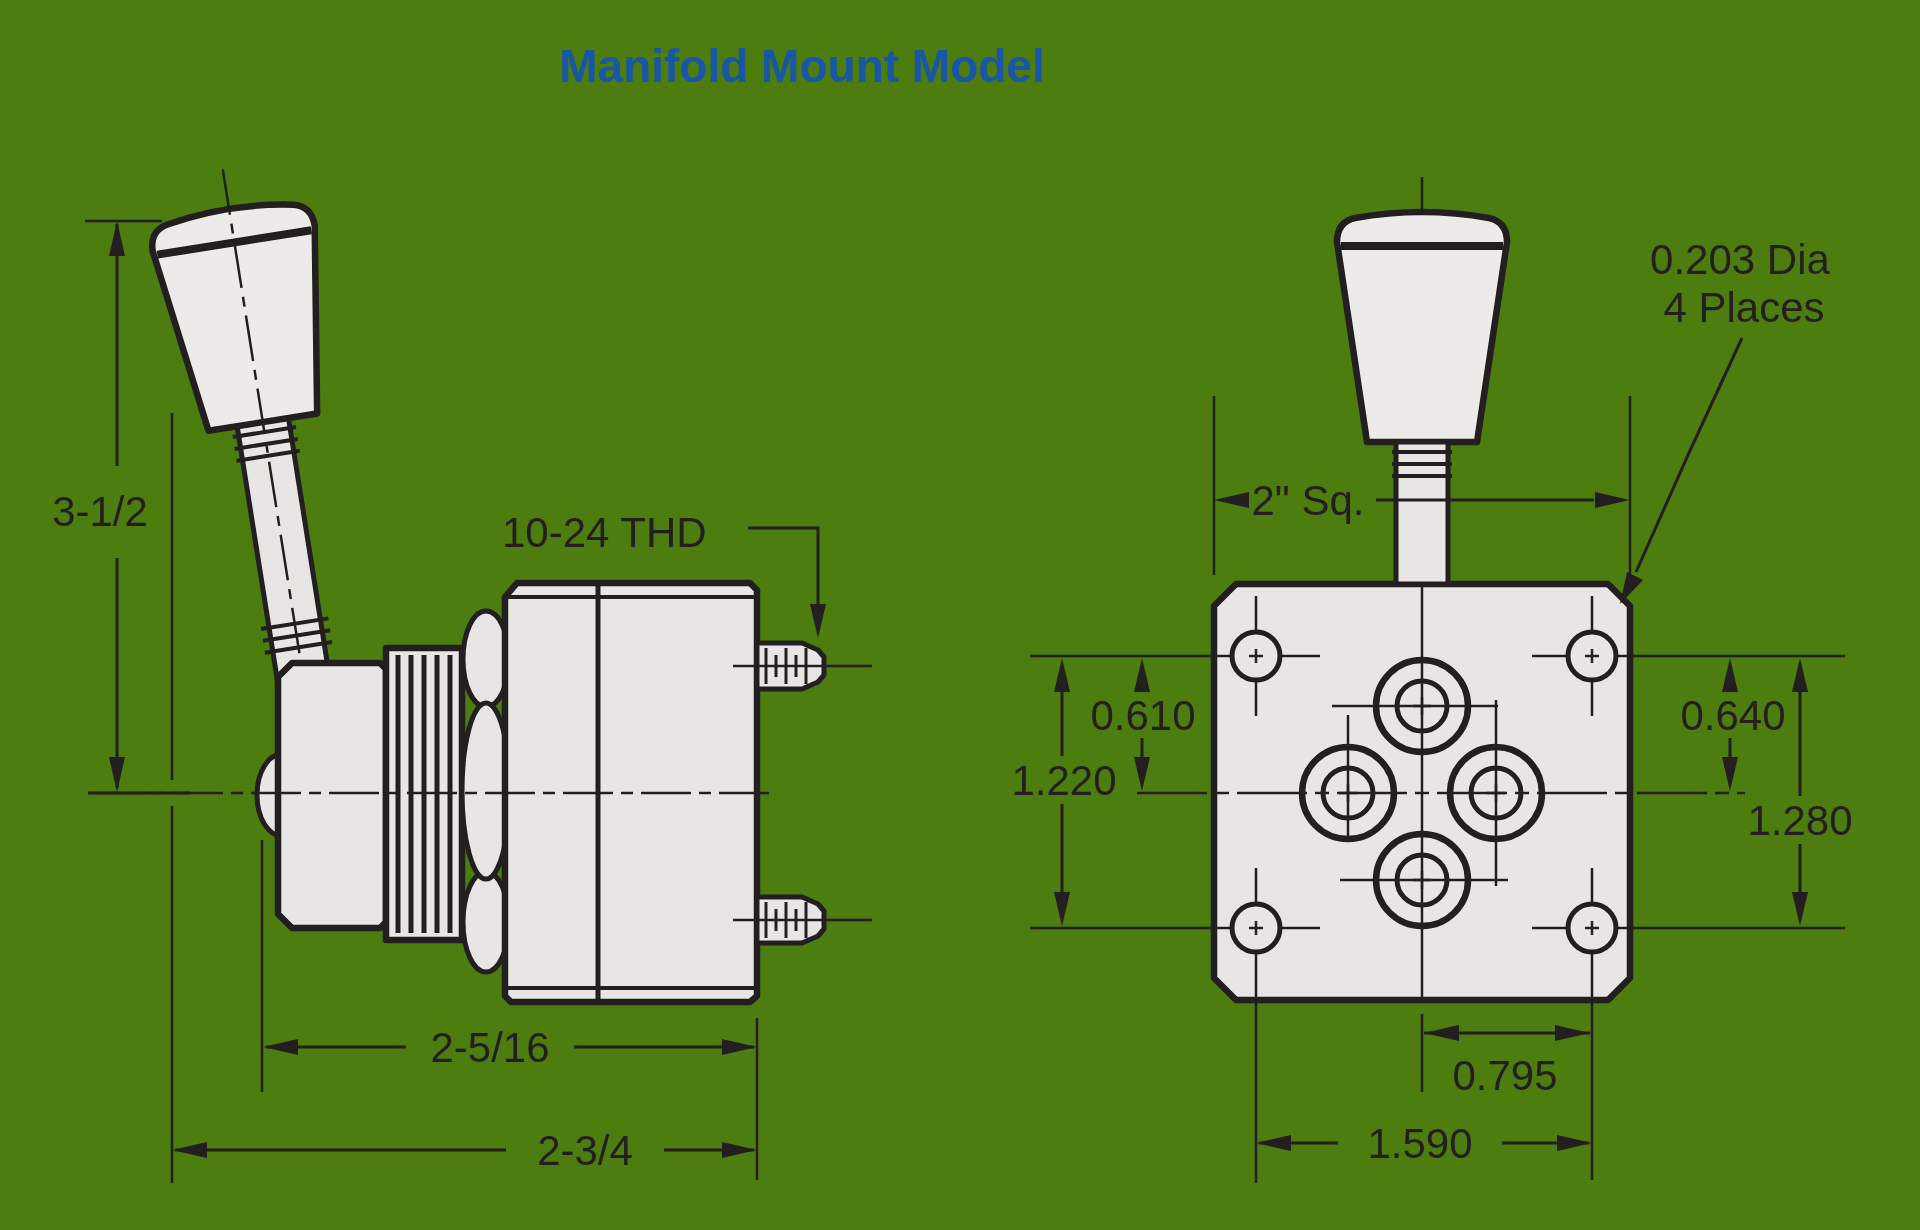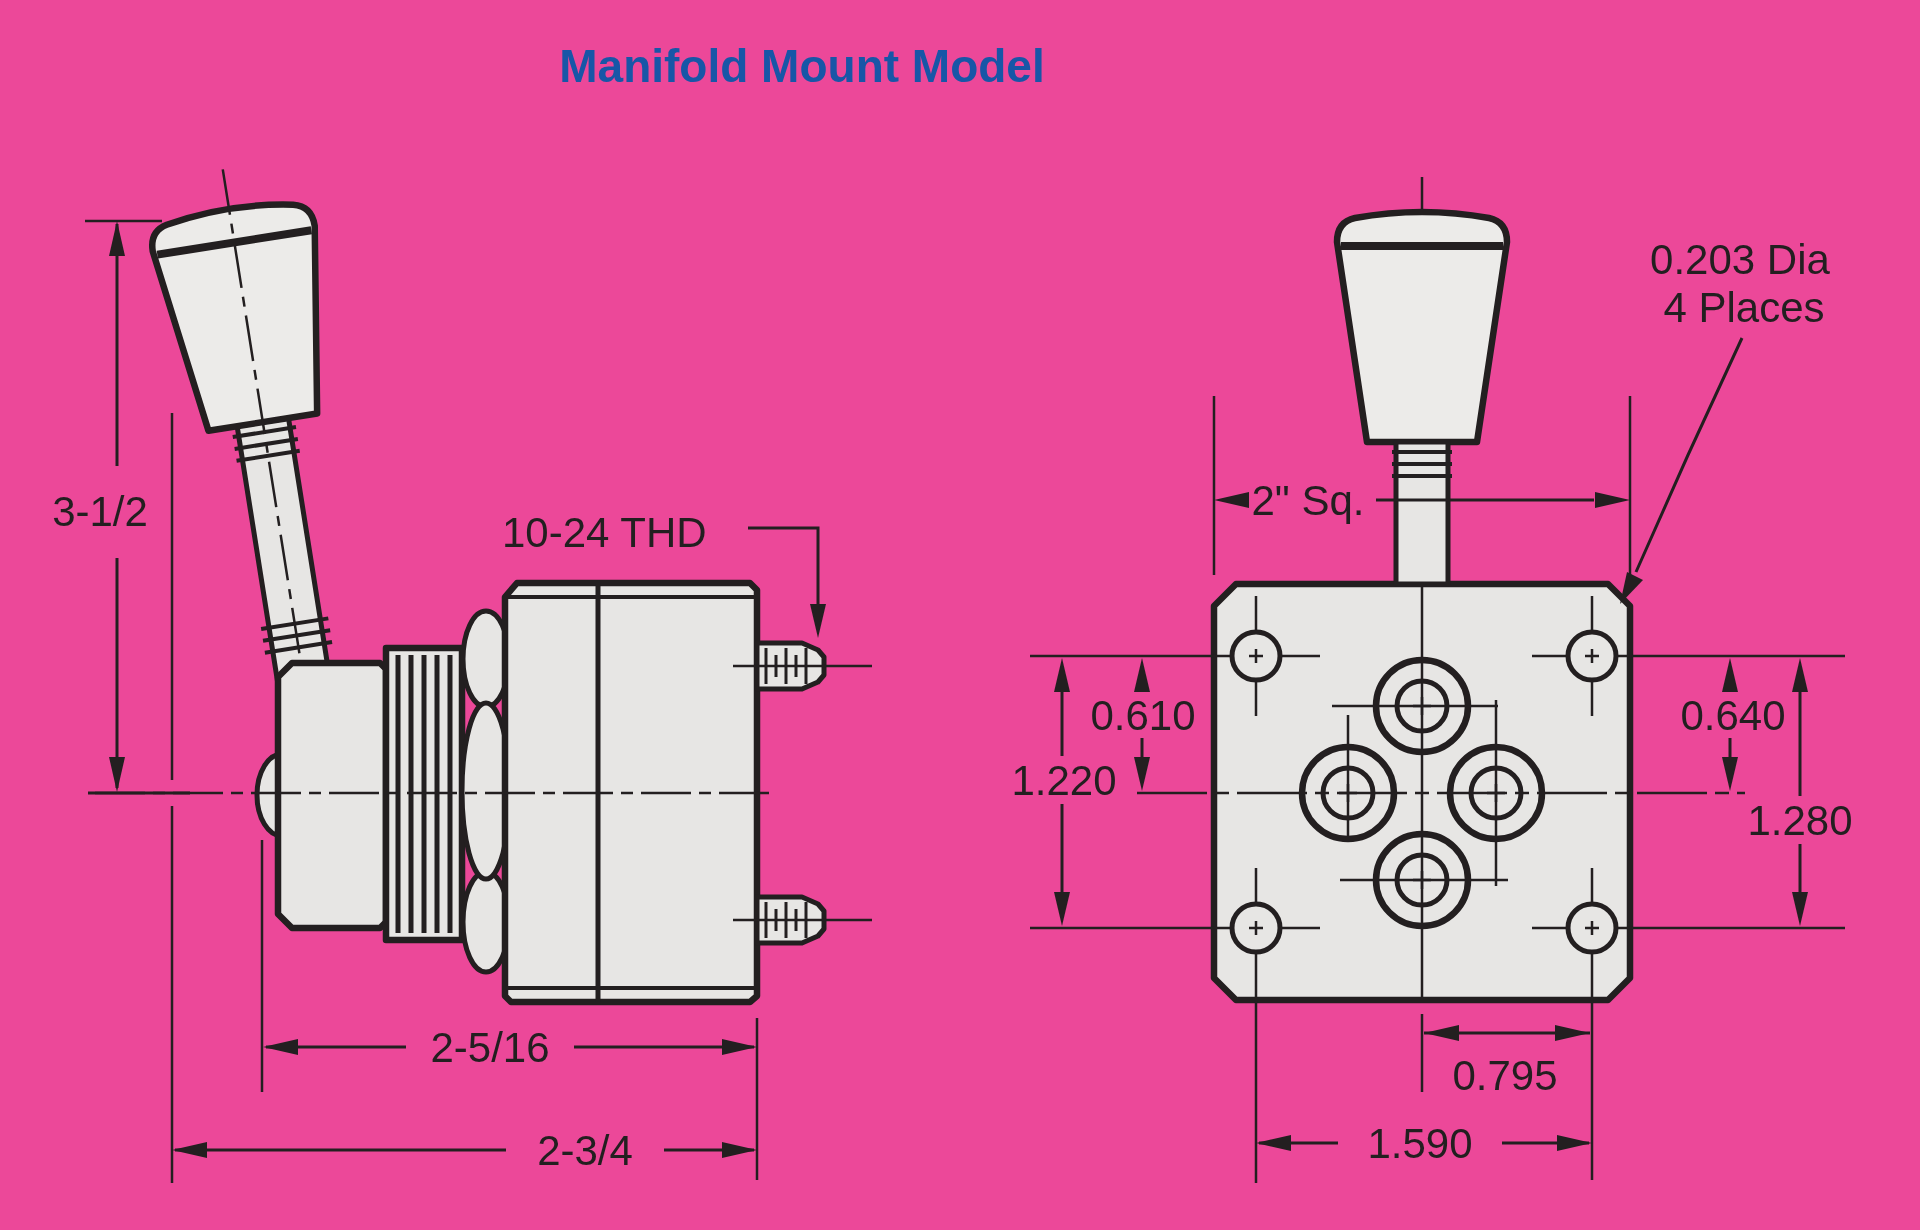--- a/index.html
+++ b/index.html
@@ -1,16 +1,16 @@
 <!DOCTYPE html>
 <html><head>
 <meta charset="utf-8">
 <style>
   html,body{margin:0;padding:0;background:#ffffff;}
-  .page{position:relative;width:1920px;height:1230px;background:#ec4899;overflow:hidden;
+  .page{position:relative;width:1920px;height:1230px;background:#4d7c0f;overflow:hidden;
         font-family:"Liberation Sans", sans-serif;}
   svg{position:absolute;left:0;top:0;}
   text{fill:#231f20;}
   .dim-text{font-size:42px;}
   .title-text{font-size:46px;font-weight:bold;}
   .outline{fill:#e7e6e4;stroke:#231f20;stroke-width:6.5;stroke-linejoin:round;}
   .outline-md{fill:#e7e6e4;stroke:#231f20;stroke-width:5;stroke-linejoin:round;}
   .knob{fill:#ecebe9;stroke:#231f20;stroke-width:6.5;stroke-linejoin:round;}
   .thin{stroke:#231f20;stroke-width:2.5;fill:none;}
   .dim{stroke:#231f20;stroke-width:3;fill:none;}

